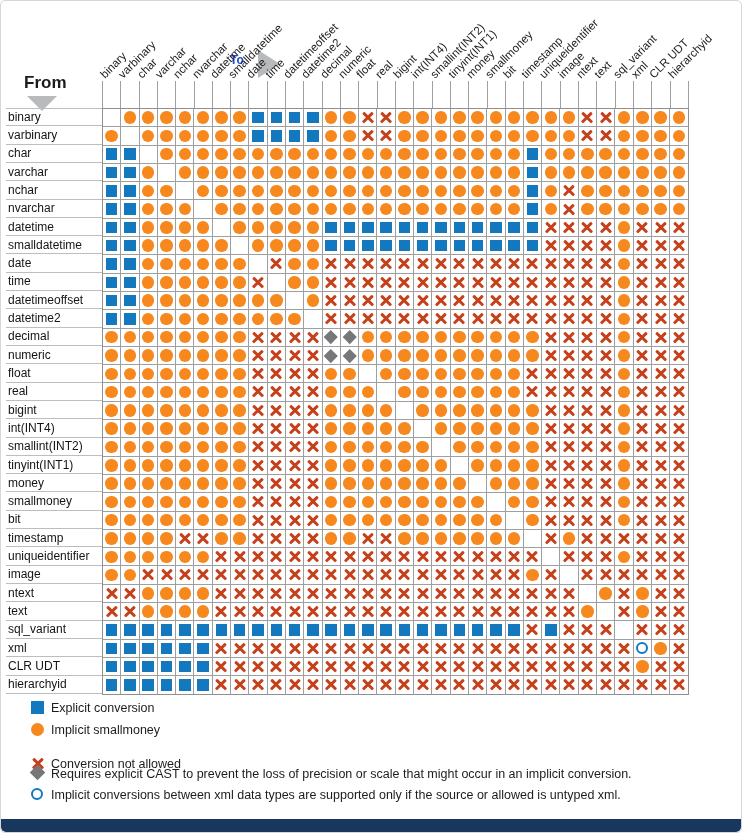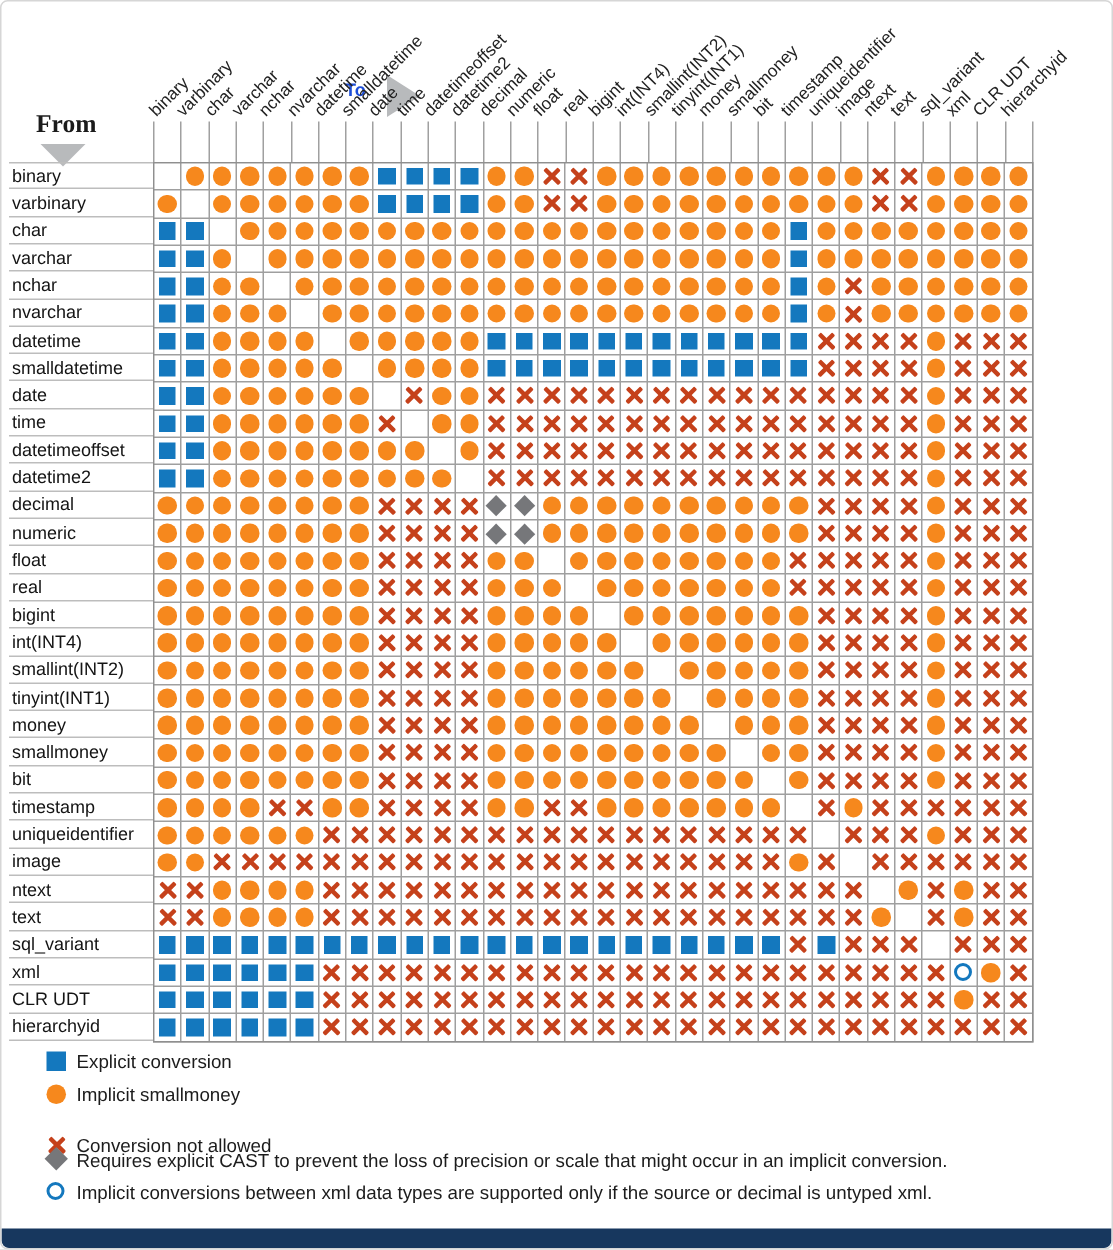--- a/index.html
+++ b/index.html
@@ -1,21 +1,21 @@
 <!DOCTYPE html>
 <html style="--c-exp: #1478BE; --c-imp: #F6881D; --c-not: #C5411B; --c-dia: #76777A; --c-bar: #17375E;"><head>
 <meta charset="utf-8">
 <style>
   html,body{margin:0;padding:0;background:#ffffff;}
   body{font-family:"Liberation Sans","DejaVu Sans",sans-serif;}
   #frame{position:relative;width:742px;height:833px;background:#fff;border:1px solid #d6d6d6;
          border-radius:5px;box-sizing:border-box;overflow:hidden;}
   
   .to-label{position:absolute;left:229px;top:52px;font-size:12px;font-weight:700;color:#1d4ed8;}
-  .from-label{position:absolute;left:23px;top:72px;font-size:17px;font-weight:600;color:#1b1b1b;font-family:Liberation Serif, serif;}
+  .from-label{position:absolute;left:23px;top:72px;font-size:17px;font-weight:600;color:#1b1b1b;}
   .tri-right{position:absolute;left:257px;top:49px;width:0;height:0;
              border-top:14px solid transparent;border-bottom:14px solid transparent;
              border-left:22px solid #b8babc;}
   .tri-down{position:absolute;left:26px;top:95px;width:0;height:0;
             border-left:15px solid transparent;border-right:15px solid transparent;
             border-top:15px solid #b8babc;}
   
   .col-header{position:absolute;white-space:nowrap;font-size:11.5px;color:#222;
               height:14px;line-height:14px;transform:rotate(-45deg);transform-origin:left bottom;}
   .tick{position:absolute;width:1px;height:27px;top:80px;background:#a0a0a0;}
@@ -3196,18 +3196,18 @@
   <div class="legend-item" style="top:765px;">
     <span class="legend-icon">
         <span class="sym-D" style="width:11px;height:11px;margin-left:1px;"></span>
       </span>
     <span class="legend-text">Requires explicit CAST to prevent the loss of precision or scale that might occur in an implicit conversion.</span>
   </div>
   <div class="legend-item" style="top:786px;">
     <span class="legend-icon">
         <span class="sym-O"></span>
       </span>
-    <span class="legend-text"><span>Implicit conversions between xml data types are supported only if the source or decimal is untyped xml.</span><br>
+    <span class="legend-text"><span>Implicit conversions between xml data types are supported only if the source or allowed is untyped xml.</span><br>
       </span>
   </div>
 
   <div id="bottom-bar"></div>
 </div>
 
 </body></html>

